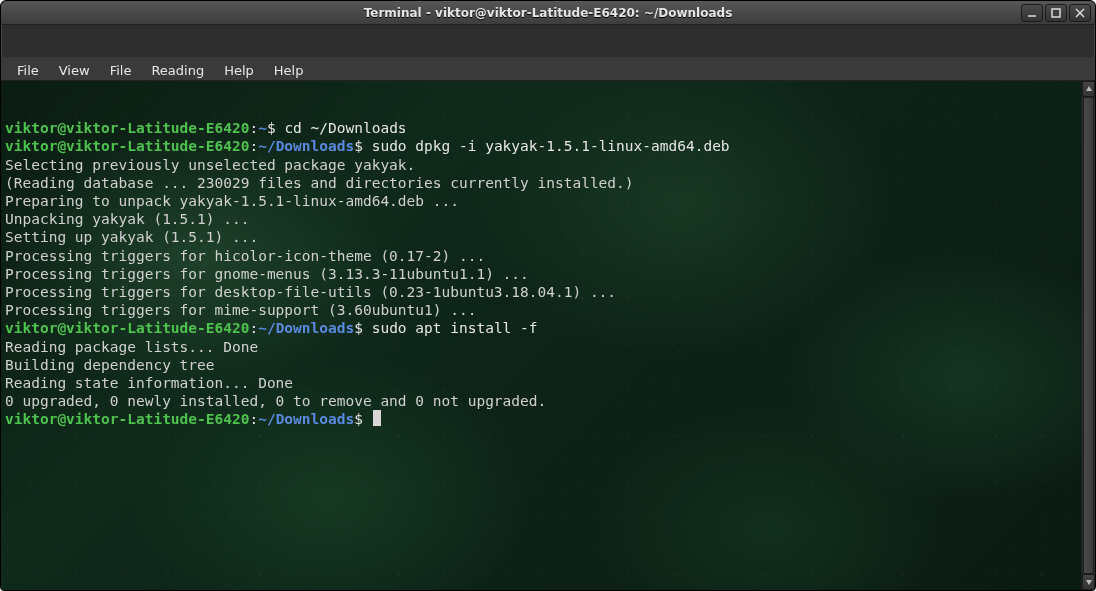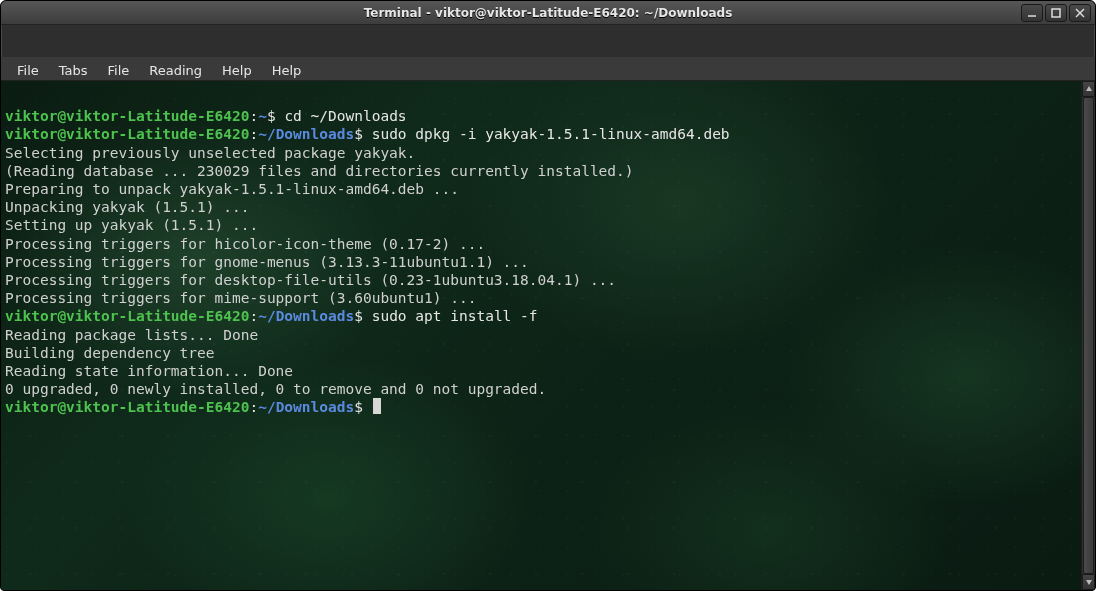--- a/index.html
+++ b/index.html
@@ -75,21 +75,21 @@
     background-size: 46px 46px, 28px 28px;
     background-position: 6px 10px, 20px 4px;
     opacity: 0.55;
   }
   .term-overlay {
     position: absolute; inset: 0;
     background: rgba(0,0,0,0.28);
   }
   .term {
     position: absolute; inset: 0;
-    padding: 8px 4px;
+    padding: 20px 4px;
     font-family: "DejaVu Sans Mono","Liberation Mono","Courier New",monospace;
     font-size: 14.5px; line-height: 18.2px;
     white-space: pre;
     color: #d7d7d7;
   }
   .grn  { color: #4ec24e; font-weight: bold; }
   .blu  { color: #5a8adf; font-weight: bold; }
   .wht  { color: #e6e6e6; }
   .out  { color: #d0d0d0; }
   .cursor {
@@ -141,21 +141,21 @@
         <svg>
             <line x1="1" y1="1" x2="9" y2="9"></line>
             <line x1="9" y1="1" x2="1" y2="9"></line>
           </svg>
       </div>
     </div>
   </div>
 
   <div class="menubar">
     <div class="menu-item">File</div>
-    <div class="menu-item">Tabs</div>
+    <div class="menu-item">View</div>
     <div class="menu-item">File</div>
     <div class="menu-item">Reading</div>
     <div class="menu-item">Help</div>
     <div class="menu-item">Help</div>
   </div>
 
   <div class="term-wrap">
     <div class="term-bg"></div>
     <div class="term-overlay"></div>
 

